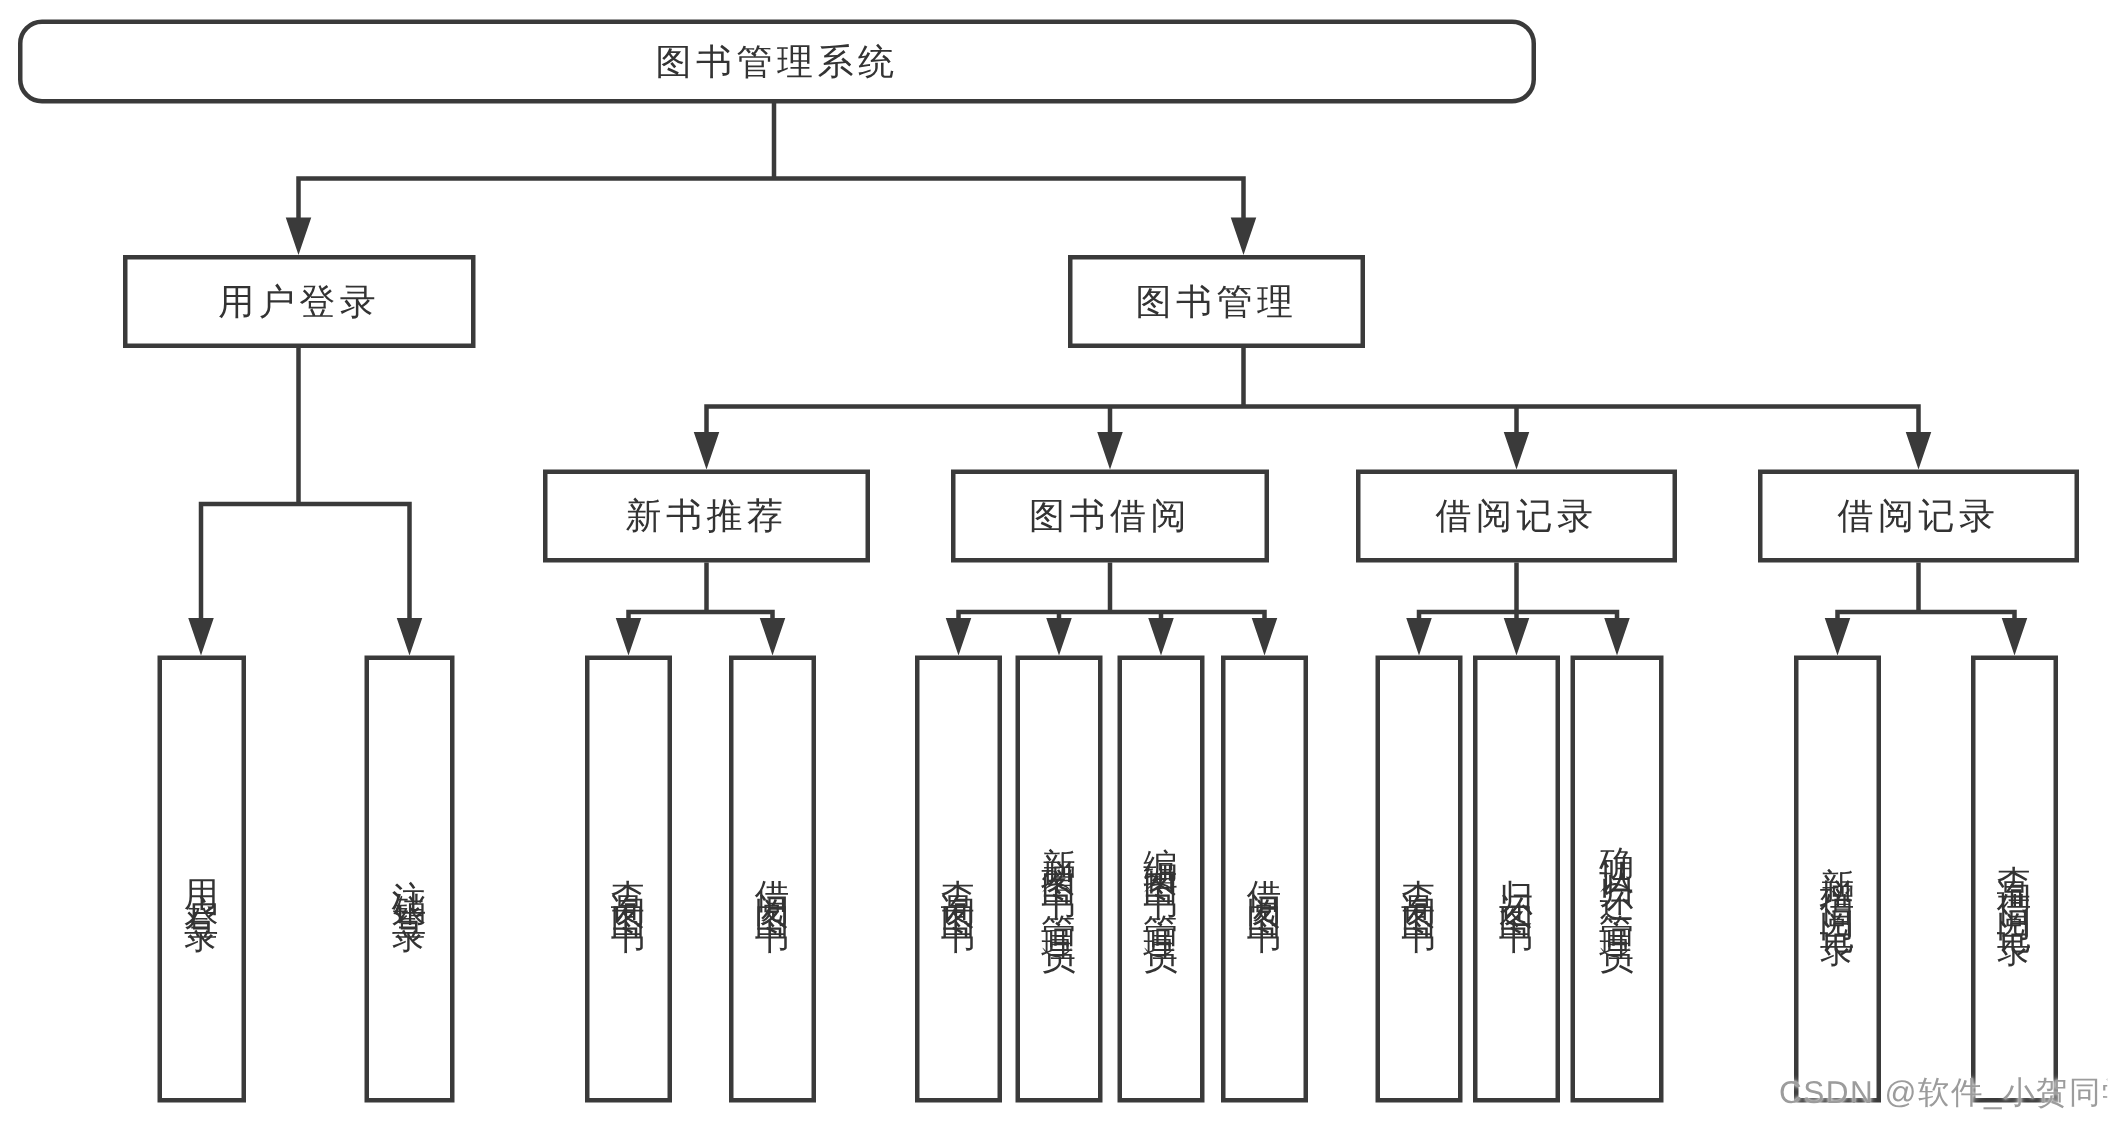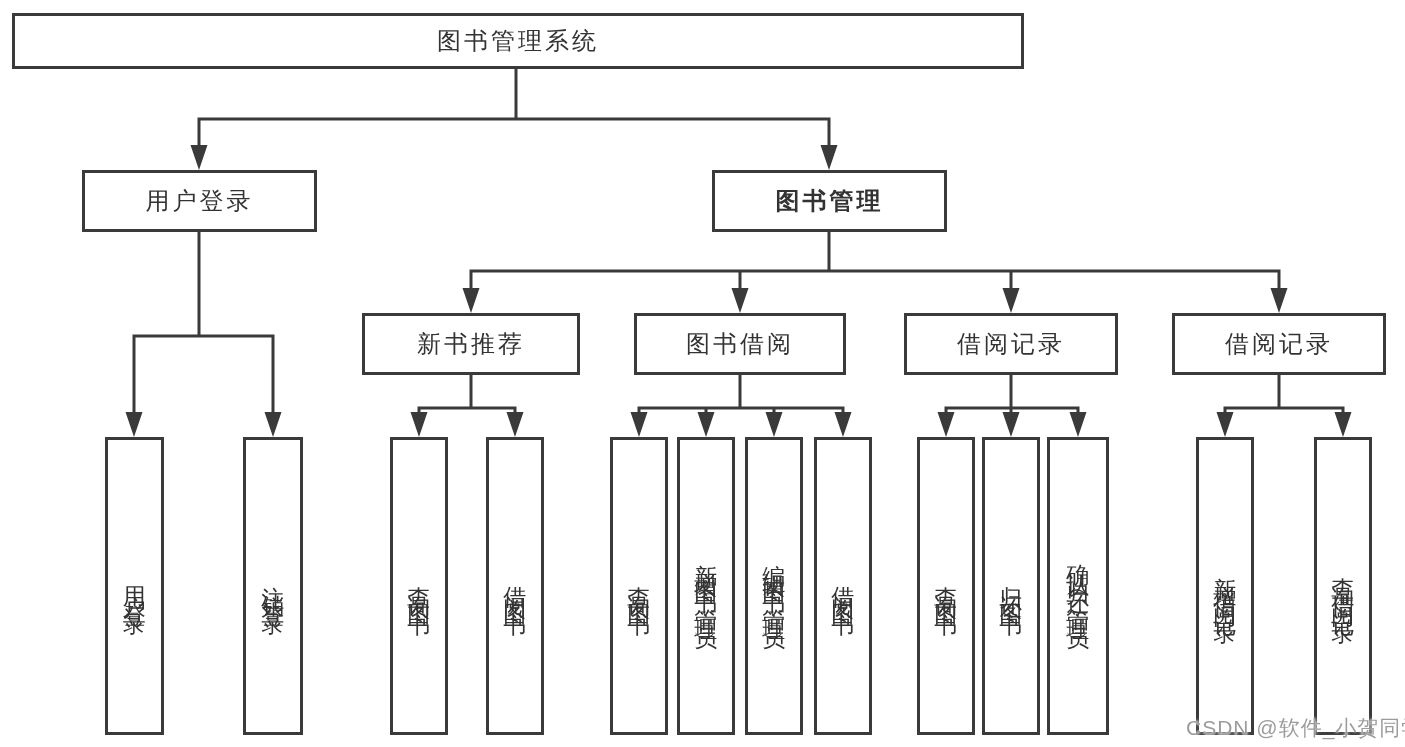--- a/index.html
+++ b/index.html
@@ -78,28 +78,28 @@
       M697.5 412 L714.5 412 L706 437 Z
       M765.5 412 L782.5 412 L774 437 Z
       M834.5 412 L851.5 412 L843 437 Z
       M937.5 412 L954.5 412 L946 437 Z
       M1002.5 412 L1019.5 412 L1011 437 Z
       M1069.5 412 L1086.5 412 L1078 437 Z
       M1216.5 412 L1233.5 412 L1225 437 Z
       M1334.5 412 L1351.5 412 L1343 437 Z"></path>
   </svg>
 
-  <div class="box h" style="left:12px;top:13px;width:1012px;height:56px;">
+  <div class="box h" style="left:12px;top:13px;width:1012px;height:56px;border-radius:16px;">
     <span>图书管理系统</span>
   </div>
 
   <div class="box h" style="left:82px;top:170px;width:235px;height:62px;">
     <span>用户登录</span>
   </div>
-  <div class="box h" style="left:712px;top:170px;width:235px;height:62px;font-weight:bold;">
+  <div class="box h" style="left:712px;top:170px;width:198px;height:62px;">
     <span>图书管理</span>
   </div>
 
   <div class="box h" style="left:634px;top:313px;width:212px;height:62px;">
     <span>图书借阅</span>
   </div>
   <div class="box h" style="left:362px;top:313px;width:218px;height:62px;">
     <span>新书推荐</span>
   </div>
   <div class="box h" style="left:904px;top:313px;width:214px;height:62px;">

